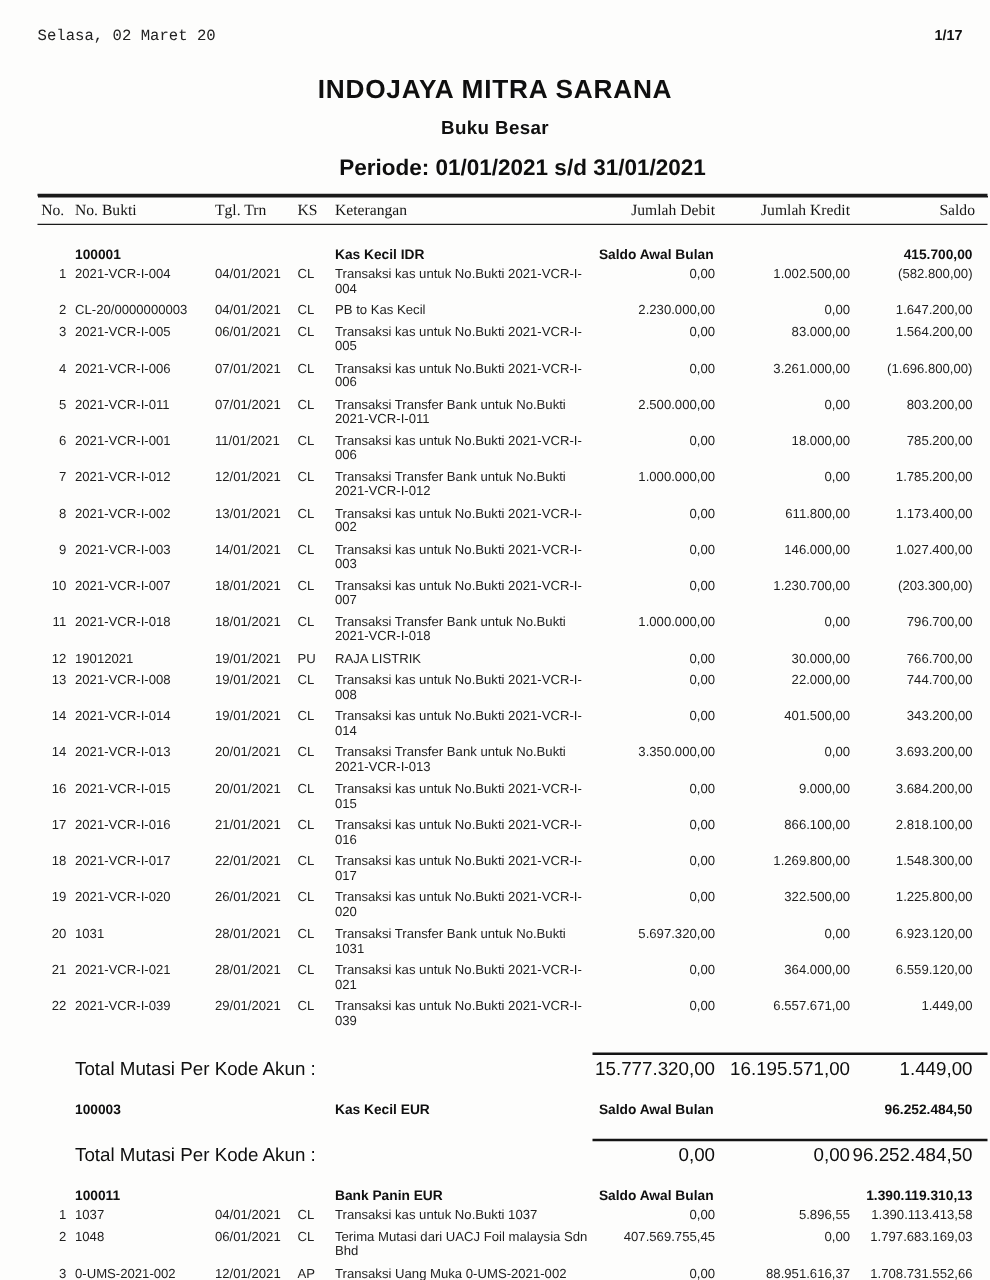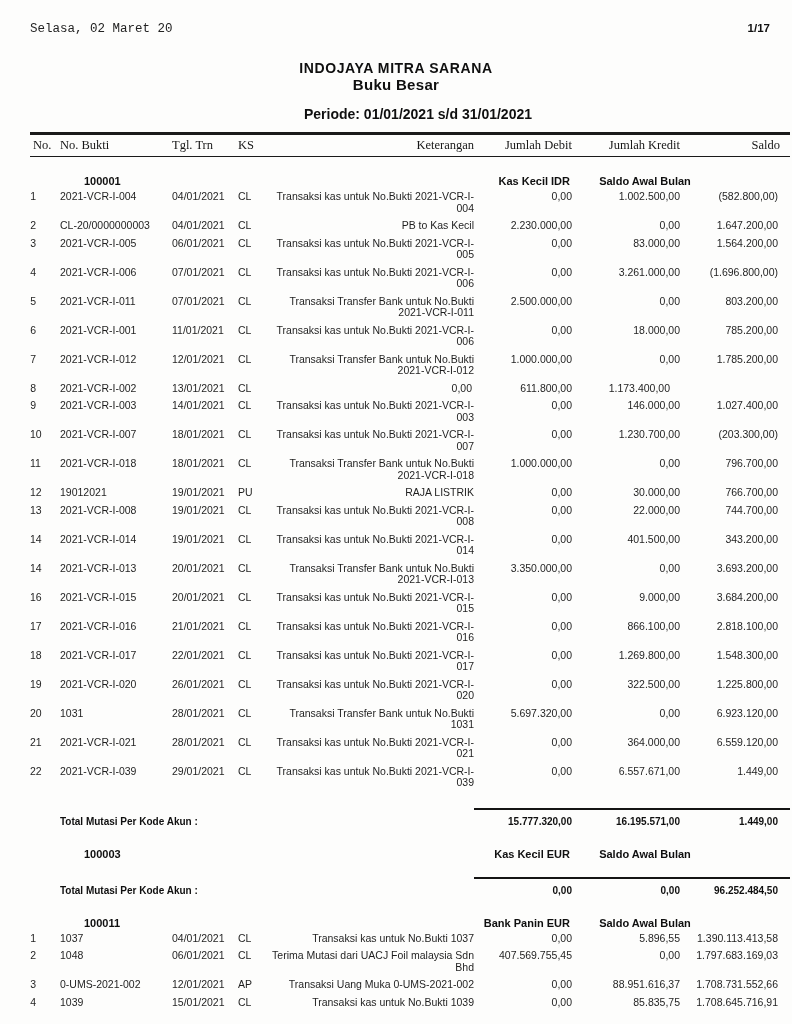--- a/index.html
+++ b/index.html
@@ -19,77 +19,77 @@
   .doc-date{
     font-family:Liberation Mono, monospace;
     font-size:12.5px;color:#222;
   }
   .page-num{
     font-size:11.5px;font-weight:bold;color:#111;
   }
   .title-block{text-align:center;}
   .report-title{
     margin-top:24px;
-    font-size:14px;font-weight:bold;color:#0f0f0f;
+    font-size:21px;font-weight:bold;color:#0f0f0f;
     letter-spacing:.6px;
   }
   .report-subtitle{
+    margin-top:10px;
     font-size:15px;font-weight:bold;color:#0f0f0f;
     letter-spacing:.3px;
   }
   .report-period{
     margin-top:13px;
-    font-size:14px;font-weight:bold;color:#0f0f0f;padding-left:44px;
+    font-size:18px;font-weight:bold;color:#0f0f0f;padding-left:44px;
   }
   .ledger{
     width:760px;margin:10px 0 0 30px;
   }
   .grid-row{
     display:grid;
     grid-template-columns:30px 112px 66px 30px 206px 100px 108px 108px;
   }
   .thead{
     border-top:2px solid #1a1a1a;
     box-shadow:0 3px 0 -2px #1a1a1a inset; 
     border-bottom:1.5px solid #1a1a1a;
     padding:4px 0 3px 0;
     font-family:"Liberation Serif",serif;
     font-size:12.5px;color:#161616;
   }
   .thead .c-no{padding-left:3px;text-align:left;}
-  .c-no{text-align:right;padding-right:24px;}
+  .c-no{text-align:right;padding-right:7px;}
   .c-bukti,.c-tgl,.c-ks,.c-ket{text-align:left;}
   .c-debit,.c-kredit{text-align:right;padding-right:2px;}
   .c-saldo{text-align:right;padding-right:12px;}
   .thead .c-saldo{padding-right:10px;}
   .body-row{
     font-size:10.5px;line-height:11.5px;
     padding:2px 0 4px 0;
   }
   .acct-row{
     font-size:11px;line-height:12px;
     font-weight:bold;color:#0f0f0f;
     padding:3px 0 2px 0;
-    gap:24px;
   }
   .acct-row .c-debit{text-align:center;padding-left:4px;}
   .total-rule{
     margin:15px 0 0 444px;
     width:316px;height:0;
     border-top:2.2px solid #141414;
   }
   .total-row{
-    font-size:10px;line-height:12px;
-    font-weight:bold;color:#0f0f0f;
+    font-size:15px;line-height:12px;
+    font-weight:normal;color:#0f0f0f;
     padding:6px 0 2px 0;
   }
   .total-label{grid-column:2/6;text-align:left;}
   .section{margin-bottom:0;}
   .section-gap{height:15px;}
-  .c-ket{word-wrap:break-word;text-align:right;}
+  .c-ket{word-wrap:break-word;}
 </style>
 </head>
 <body>
 
 <div class="meta-row">
   <span class="doc-date">Selasa, 02 Maret 20</span>
   <span class="page-num">1/17</span>
 </div>
 
 <div class="title-block">
@@ -198,20 +198,21 @@
     <span class="c-debit">1.000.000,00</span>
     <span class="c-kredit">0,00</span>
     <span class="c-saldo">1.785.200,00</span>
   </div>
 
   <div class="grid-row body-row">
     <span class="c-no">8</span>
     <span class="c-bukti">2021-VCR-I-002</span>
     <span class="c-tgl">13/01/2021</span>
     <span class="c-ks">CL</span>
+    <span class="c-ket">Transaksi kas untuk No.Bukti 2021-VCR-I-002</span>
     <span class="c-debit">0,00</span>
     <span class="c-kredit">611.800,00</span>
     <span class="c-saldo">1.173.400,00</span>
   </div>
 
   <div class="grid-row body-row">
     <span class="c-no">9</span>
     <span class="c-bukti">2021-VCR-I-003</span>
     <span class="c-tgl">14/01/2021</span>
     <span class="c-ks">CL</span>

